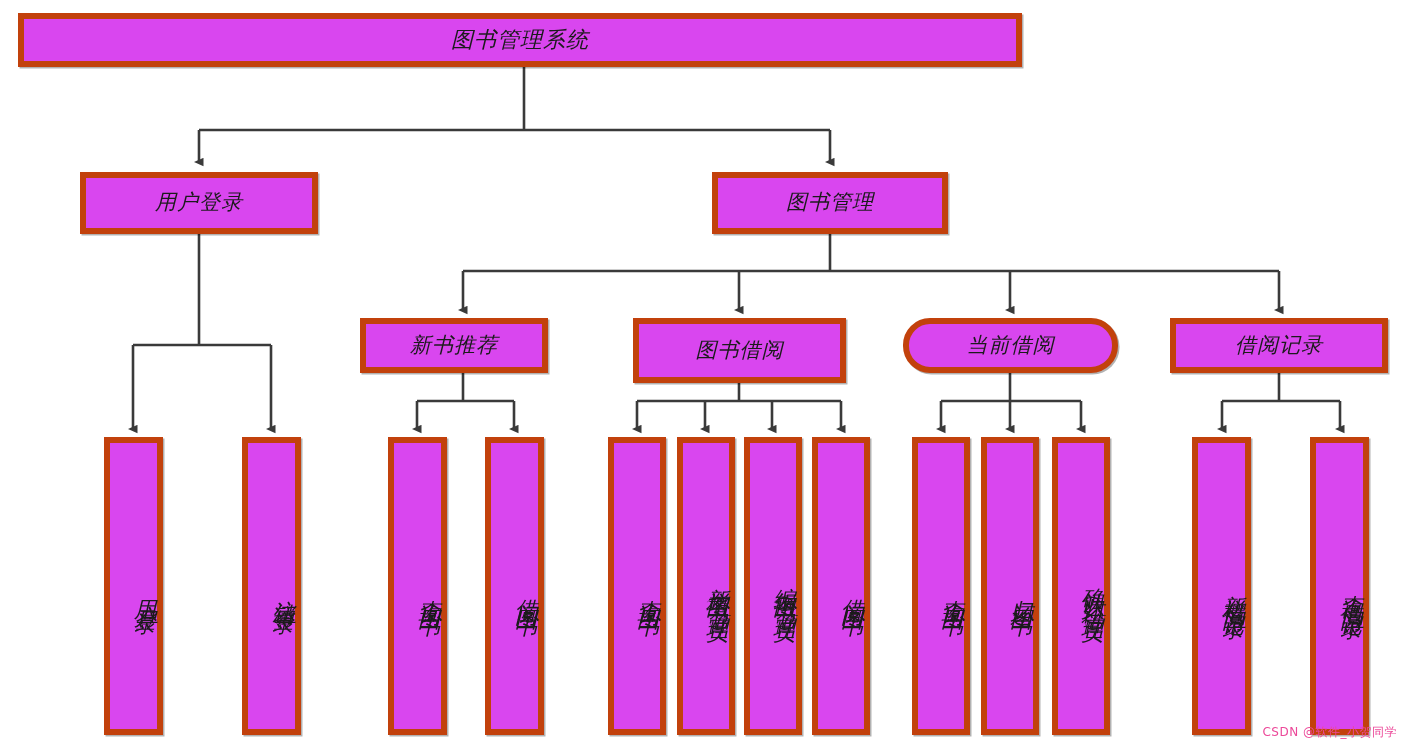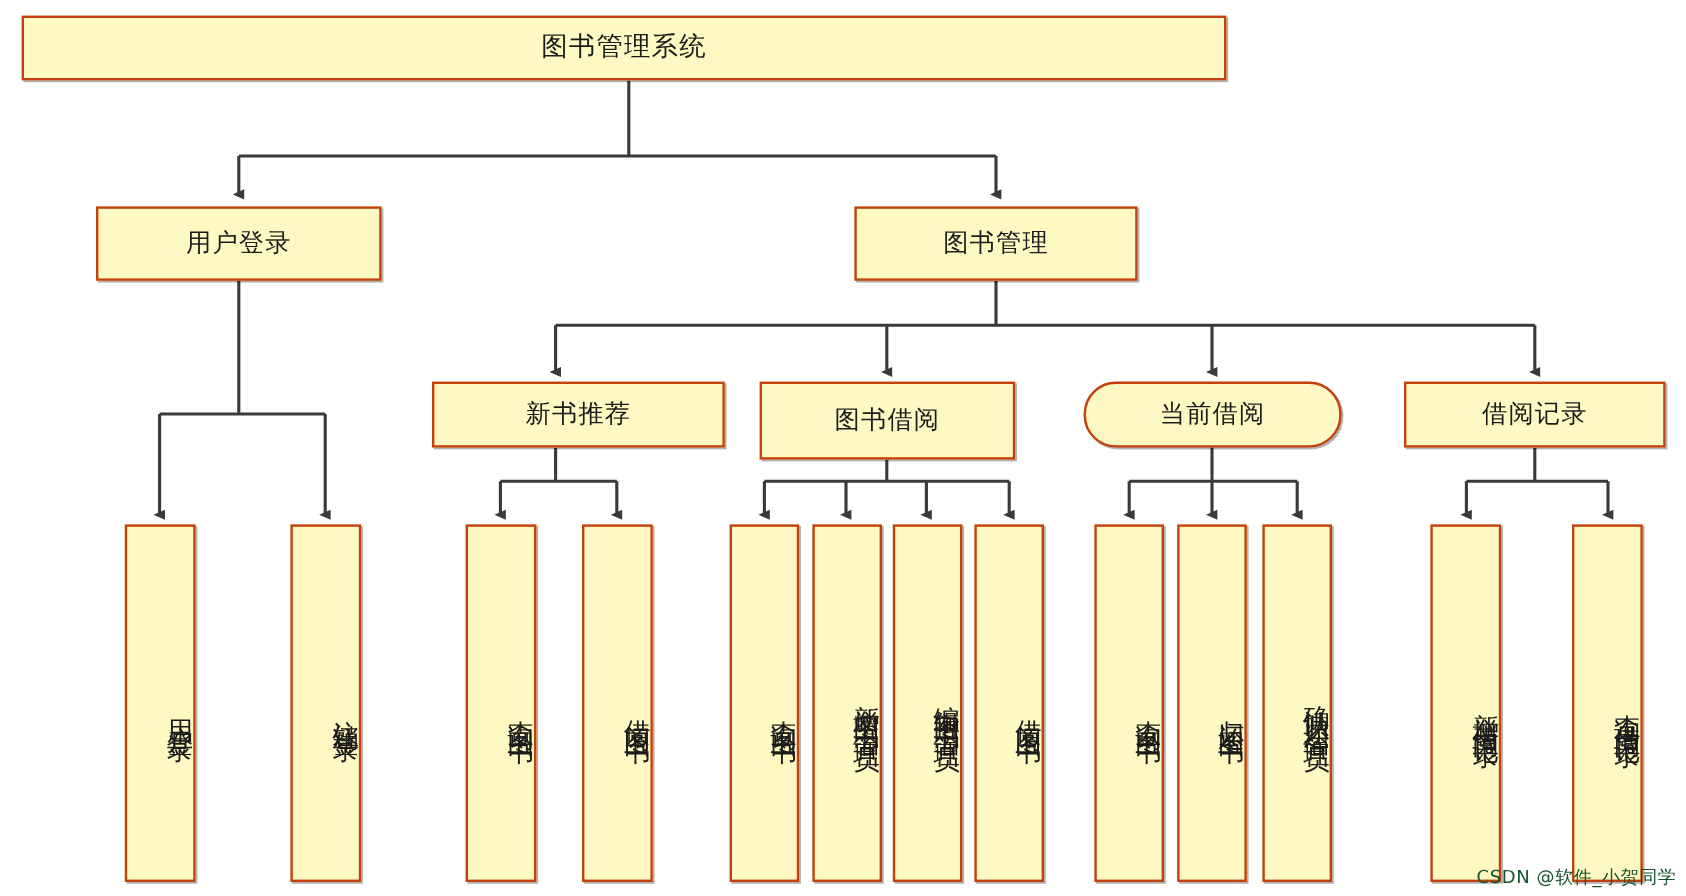--- a/index.html
+++ b/index.html
@@ -21,27 +21,28 @@
     position: absolute;
     left: 0;
     top: 0;
     width: 1405px;
     height: 747px;
     pointer-events: none;
   }
   .node {
     position: absolute;
     box-sizing: border-box;
-    border: 2px solid #c2410c;
-    background: #fef9c3;
+    border: 6px solid #c2410c;
+    background: #d946ef;
     display: flex;
     align-items: center;
     justify-content: center;
     color: #1b1b1b;
     box-shadow: 1.5px 1.5px 0 rgba(0,0,0,0.30);
+    font-style: italic;
   }
   .node.h {
     font-size: 21px;
     letter-spacing: 1px;
     line-height: 1.2;
     text-align: center;
   }
   .node.root {
     font-size: 22px;
   }
@@ -53,22 +54,22 @@
     line-height: 1.05;
     padding-top: 12px;
     align-items: flex-start;
     justify-content: center;
     white-space: nowrap;
   }
   .watermark {
     position: absolute;
     right: 8px;
     bottom: 6px;
-    font-size: 15px;
-    color: #14532d;
+    font-size: 12px;
+    color: #ec4899;
     letter-spacing: 0.5px;
     white-space: nowrap;
     font-family: "DejaVu Sans", "Liberation Sans", sans-serif;
   }
 </style>
 </head>
 <body>
 
 <div id="canvas">
 
@@ -126,21 +127,21 @@
     <span>图书管理系统</span>
   </div>
 
   <div class="node h" style="left:80px; top:172px; width:238px; height:62px;">
     <span>用户登录</span>
   </div>
   <div class="node h" style="left:712px; top:172px; width:236px; height:62px;">
     <span>图书管理</span>
   </div>
 
-  <div class="node h" style="left:360px; top:318px; width:244px; height:55px;">
+  <div class="node h" style="left:360px; top:318px; width:188px; height:55px;">
     <span>新书推荐</span>
   </div>
   <div class="node h" style="left:633px; top:318px; width:213px; height:65px;">
     <span>图书借阅</span>
   </div>
   <div class="node h" style="left:903px; top:318px; width:215px; height:55px;border-radius:27px;">
     <span>当前借阅</span>
   </div>
   <div class="node h" style="left:1170px; top:318px; width:218px; height:55px;">
     <span>借阅记录</span>

